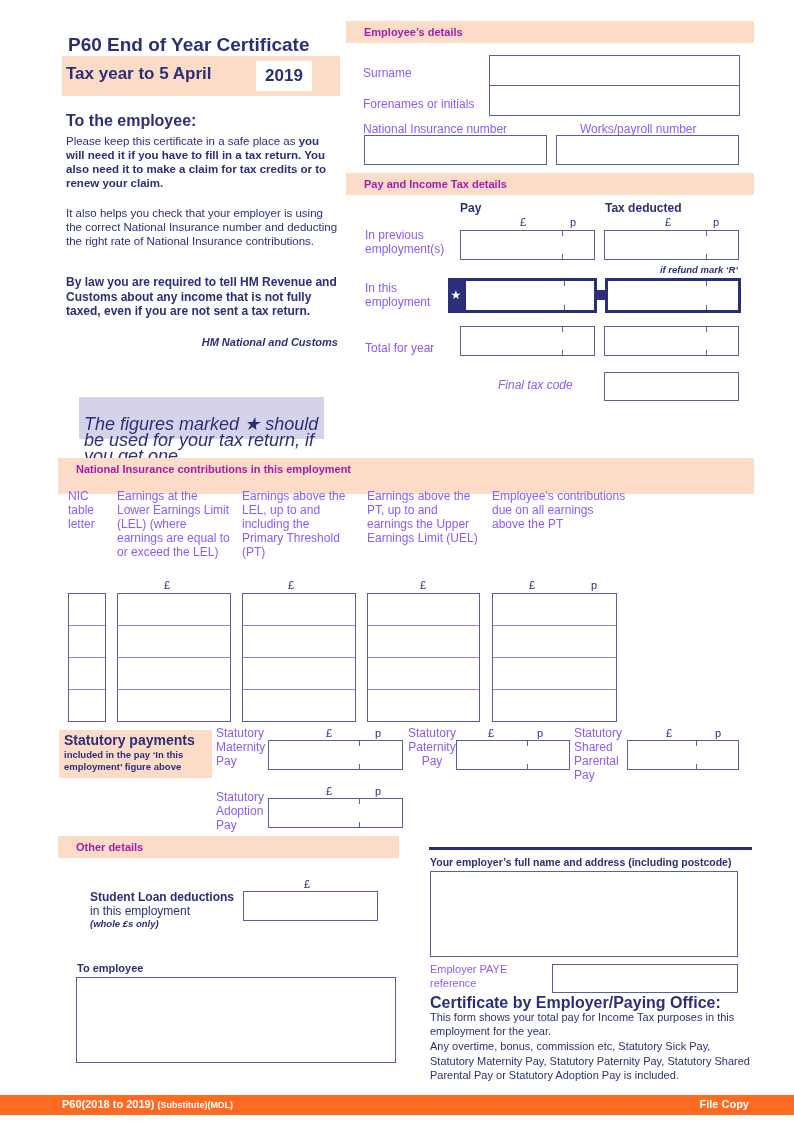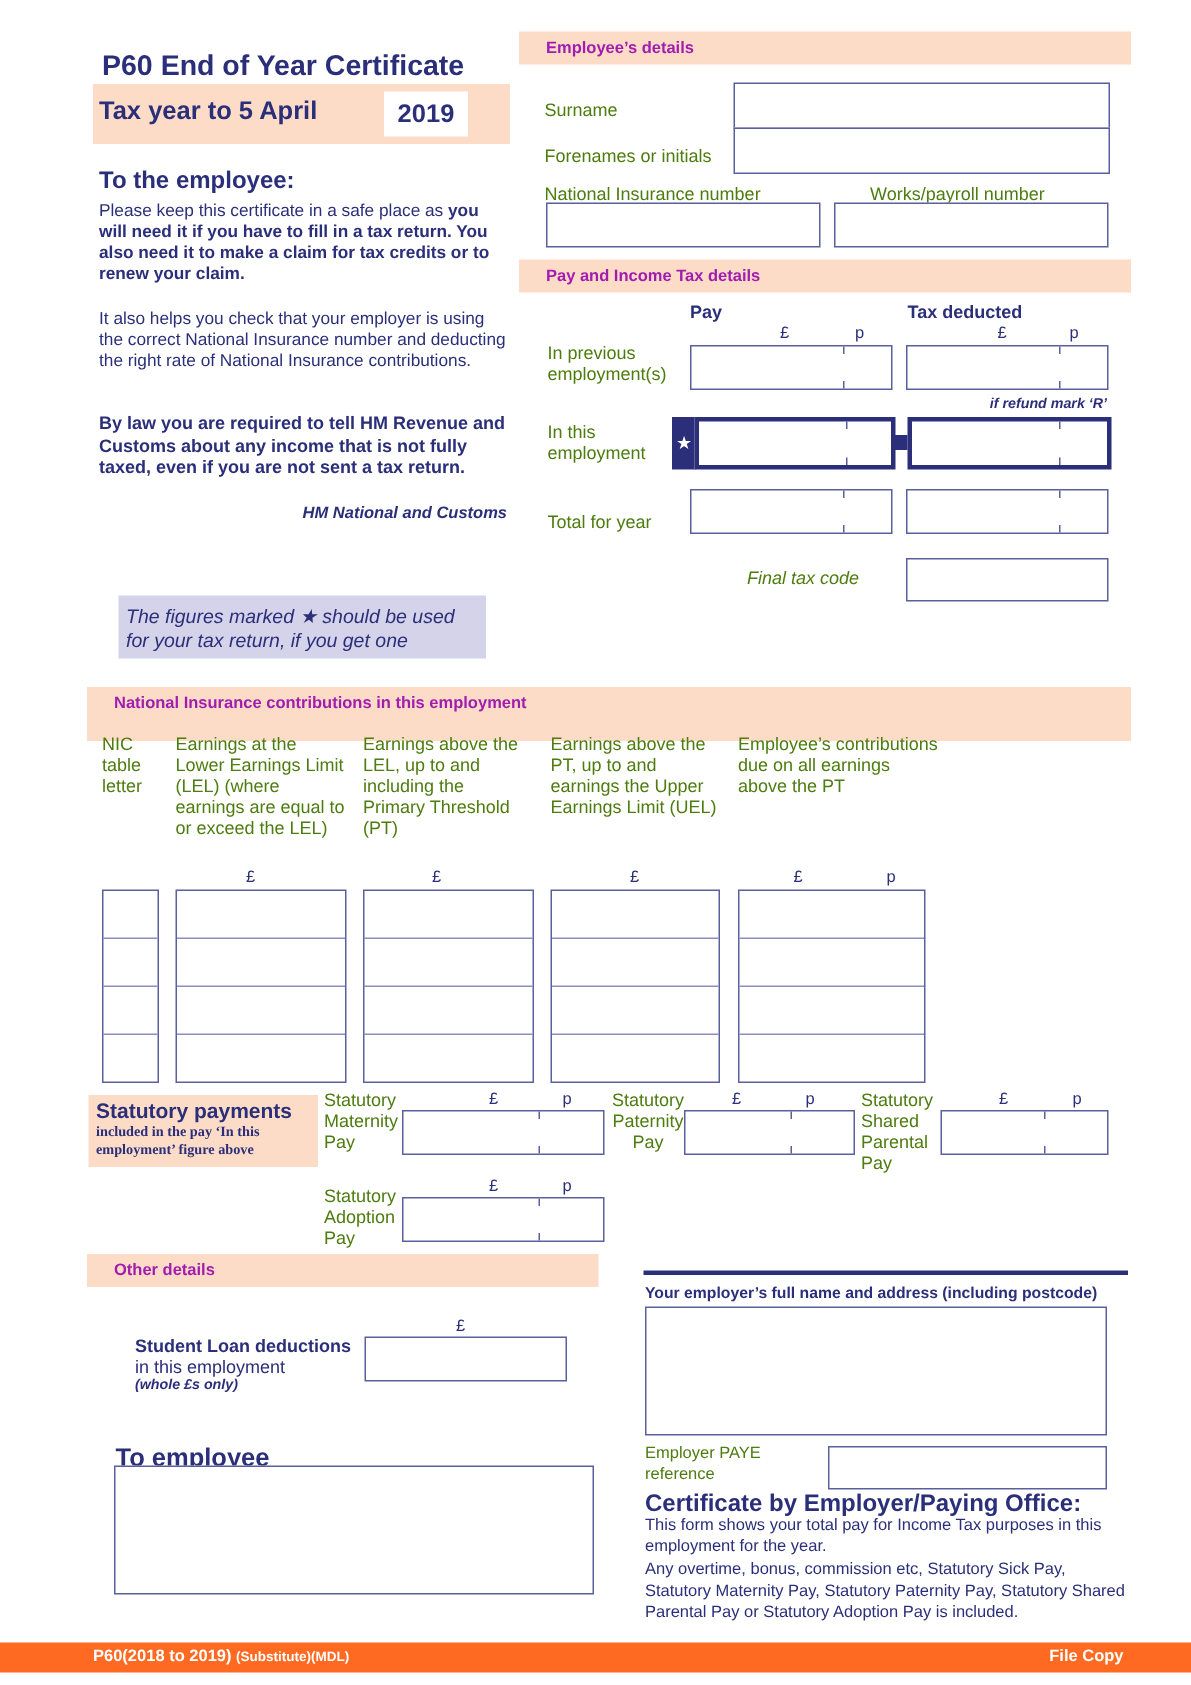--- a/index.html
+++ b/index.html
@@ -2,21 +2,21 @@
 <html><head>
 <meta charset="utf-8">
 <style>
   * { box-sizing: border-box; margin: 0; padding: 0; }
   html, body { width: 794px; height: 1123px; background: #ffffff; }
   body { position: relative; font-family: "Liberation Sans", sans-serif; color: #2b2f7a; overflow: hidden; }
   .abs { position: absolute; }
   .band { background: #fddcc7; }
   .h-sec { font-weight: bold; font-size: 11px; color: #a21caf; padding-left: 18px; line-height: 22px; }
   .box { border: 1px solid #5a5f9e; background: #fff; }
-  .lbl { font-size: 12px; line-height: 14px; color: #4d7c0f; }
+  .lbl { font-size: 12px; line-height: 14px; color: #8b5cf6; }
   .tick { position: absolute; width: 1px; background: #5a5f9e; height: 5px; }
   .tickt { top: 0; }
   .tickb { bottom: 0; }
   .cur { font-size: 11px; color: #2b2f7a; }
   .bold { font-weight: bold; }
   .ital { font-style: italic; }
   .nic-col { position: absolute; border: 1px solid #5a5f9e; }
   .nic-col .row { height: 32px; border-bottom: 1px solid #8a8fc0; }
   .nic-col .row:last-child { border-bottom: none; }
 </style>
@@ -29,21 +29,21 @@
 <div class="abs" style="left:256px; top:61px; width:56px; height:30px; background:#fff; font-size:17px; font-weight:bold; text-align:center; line-height:30px;">2019</div>
 
 <div class="abs" style="left:66px; top:112px; font-size:16px; font-weight:bold;">To the employee:</div>
 <div class="abs" style="left:66px; top:134px; width:272px; font-size:11.5px; line-height:14px;">
   <span>Please keep this certificate in a safe place as </span><span class="bold">you will need it if you have to fill in a tax return. You also need it to make a claim for tax credits or to renew your claim.</span>
 </div>
 <div class="abs" style="left:66px; top:206px; width:272px; font-size:11.5px; line-height:14px;">It also helps you check that your employer is using the correct National Insurance number and deducting the right rate of National Insurance contributions.</div>
 <div class="abs bold" style="left:66px; top:275px; width:275px; font-size:12px; line-height:14.5px;">By law you are required to tell HM Revenue and Customs about any income that is not fully taxed, even if you are not sent a tax return.</div>
 <div class="abs bold ital" style="left:190px; top:336px; width:148px; font-size:11px; text-align:right;">HM National and Customs</div>
 
-<div class="abs ital" style="left:79px; top:397px; width:245px; height:42px; background:#d4d3ea; font-size:13px; line-height:16px; padding:6px 5px;">
+<div class="abs ital" style="left:79px; top:397px; width:245px; height:42px; background:#d4d3ea; font-size:18px; line-height:16px; padding:19px 5px;">
   <span>The figures marked </span><span>★</span><span> should be used for your tax return, if you get one</span>
 </div>
 
 <div class="abs band h-sec" style="left:346px; top:21px; width:408px; height:22px;">Employee’s details</div>
 <div class="abs lbl" style="left:363px; top:66px;">Surname</div>
 <div class="abs box" style="left:489px; top:55px; width:251px; height:31px;"></div>
 <div class="abs lbl" style="left:363px; top:97px;">Forenames or initials</div>
 <div class="abs box" style="left:489px; top:85px; width:251px; height:31px;"></div>
 <div class="abs lbl" style="left:363px; top:122px;">National Insurance number</div>
 <div class="abs box" style="left:364px; top:135px; width:183px; height:30px;"></div>
@@ -136,21 +136,21 @@
 </div>
 <div class="nic-col" style="left:492px; top:593px; width:125px; height:129px;">
   <div class="row"></div>
     <div class="row"></div>
     <div class="row"></div>
     <div class="row"></div>
 </div>
 
 <div class="abs band" style="left:59px; top:730px; width:153px; height:48px; padding:2px 5px;">
   <div class="bold" style="font-size:14px; line-height:17px;">Statutory payments</div>
-  <div class="bold" style="font-size:9.5px; line-height:12px;font-family:Liberation Serif, serif;">included in the pay ‘In this employment’ figure above</div>
+  <div class="bold" style="font-size:9.5px; line-height:12px;">included in the pay ‘In this employment’ figure above</div>
 </div>
 
 <div class="abs lbl" style="left:216px; top:726px; width:52px;">Statutory Maternity Pay</div>
 <div class="abs cur" style="left:326px; top:727px;">£</div>
 <div class="abs cur" style="left:375px; top:727px;">p</div>
 <div class="abs box" style="left:268px; top:740px; width:135px; height:30px;">
   <div class="tick tickt" style="left:90px;"></div>
     <div class="tick tickb" style="left:90px;"></div>
 </div>
 
@@ -180,21 +180,21 @@
 
 <div class="abs band h-sec" style="left:58px; top:836px; width:341px; height:22px;">Other details</div>
 <div class="abs cur" style="left:304px; top:878px;">£</div>
 <div class="abs" style="left:90px; top:890px; width:150px;">
   <div class="bold" style="font-size:12px; line-height:14px;">Student Loan deductions</div>
   <div style="font-size:12px; line-height:14px;">in this employment</div>
   <div class="bold ital" style="font-size:9.5px; line-height:12px;">(whole £s only)</div>
 </div>
 <div class="abs box" style="left:243px; top:891px; width:135px; height:30px;"></div>
 
-<div class="abs bold" style="left:77px; top:962px; font-size:17px;">To employee</div>
+<div class="abs bold" style="left:77px; top:962px; font-size:11px;">To employee</div>
 <div class="abs box" style="left:76px; top:977px; width:320px; height:86px;"></div>
 
 <div class="abs" style="left:429px; top:847px; width:323px; height:3px; background:#2b2f7a;"></div>
 <div class="abs bold" style="left:430px; top:856px; font-size:10.5px;">Your employer’s full name and address (including postcode)</div>
 <div class="abs box" style="left:430px; top:871px; width:308px; height:86px;"></div>
 <div class="abs lbl" style="left:430px; top:962px; width:90px; font-size:11px;">Employer PAYE reference</div>
 <div class="abs box" style="left:552px; top:964px; width:186px; height:29px;"></div>
 <div class="abs bold" style="left:430px; top:994px; font-size:16px; line-height:18px;">Certificate by Employer/Paying Office:</div>
 <div class="abs" style="left:430px; top:1011px; width:310px; font-size:11px; line-height:13.5px;">This form shows your total pay for Income Tax purposes in this employment for the year.</div>
 <div class="abs" style="left:430px; top:1039px; width:320px; font-size:11px; line-height:14.5px;">Any overtime, bonus, commission etc, Statutory Sick Pay, Statutory Maternity Pay, Statutory Paternity Pay, Statutory Shared Parental Pay or Statutory Adoption Pay is included.</div>

